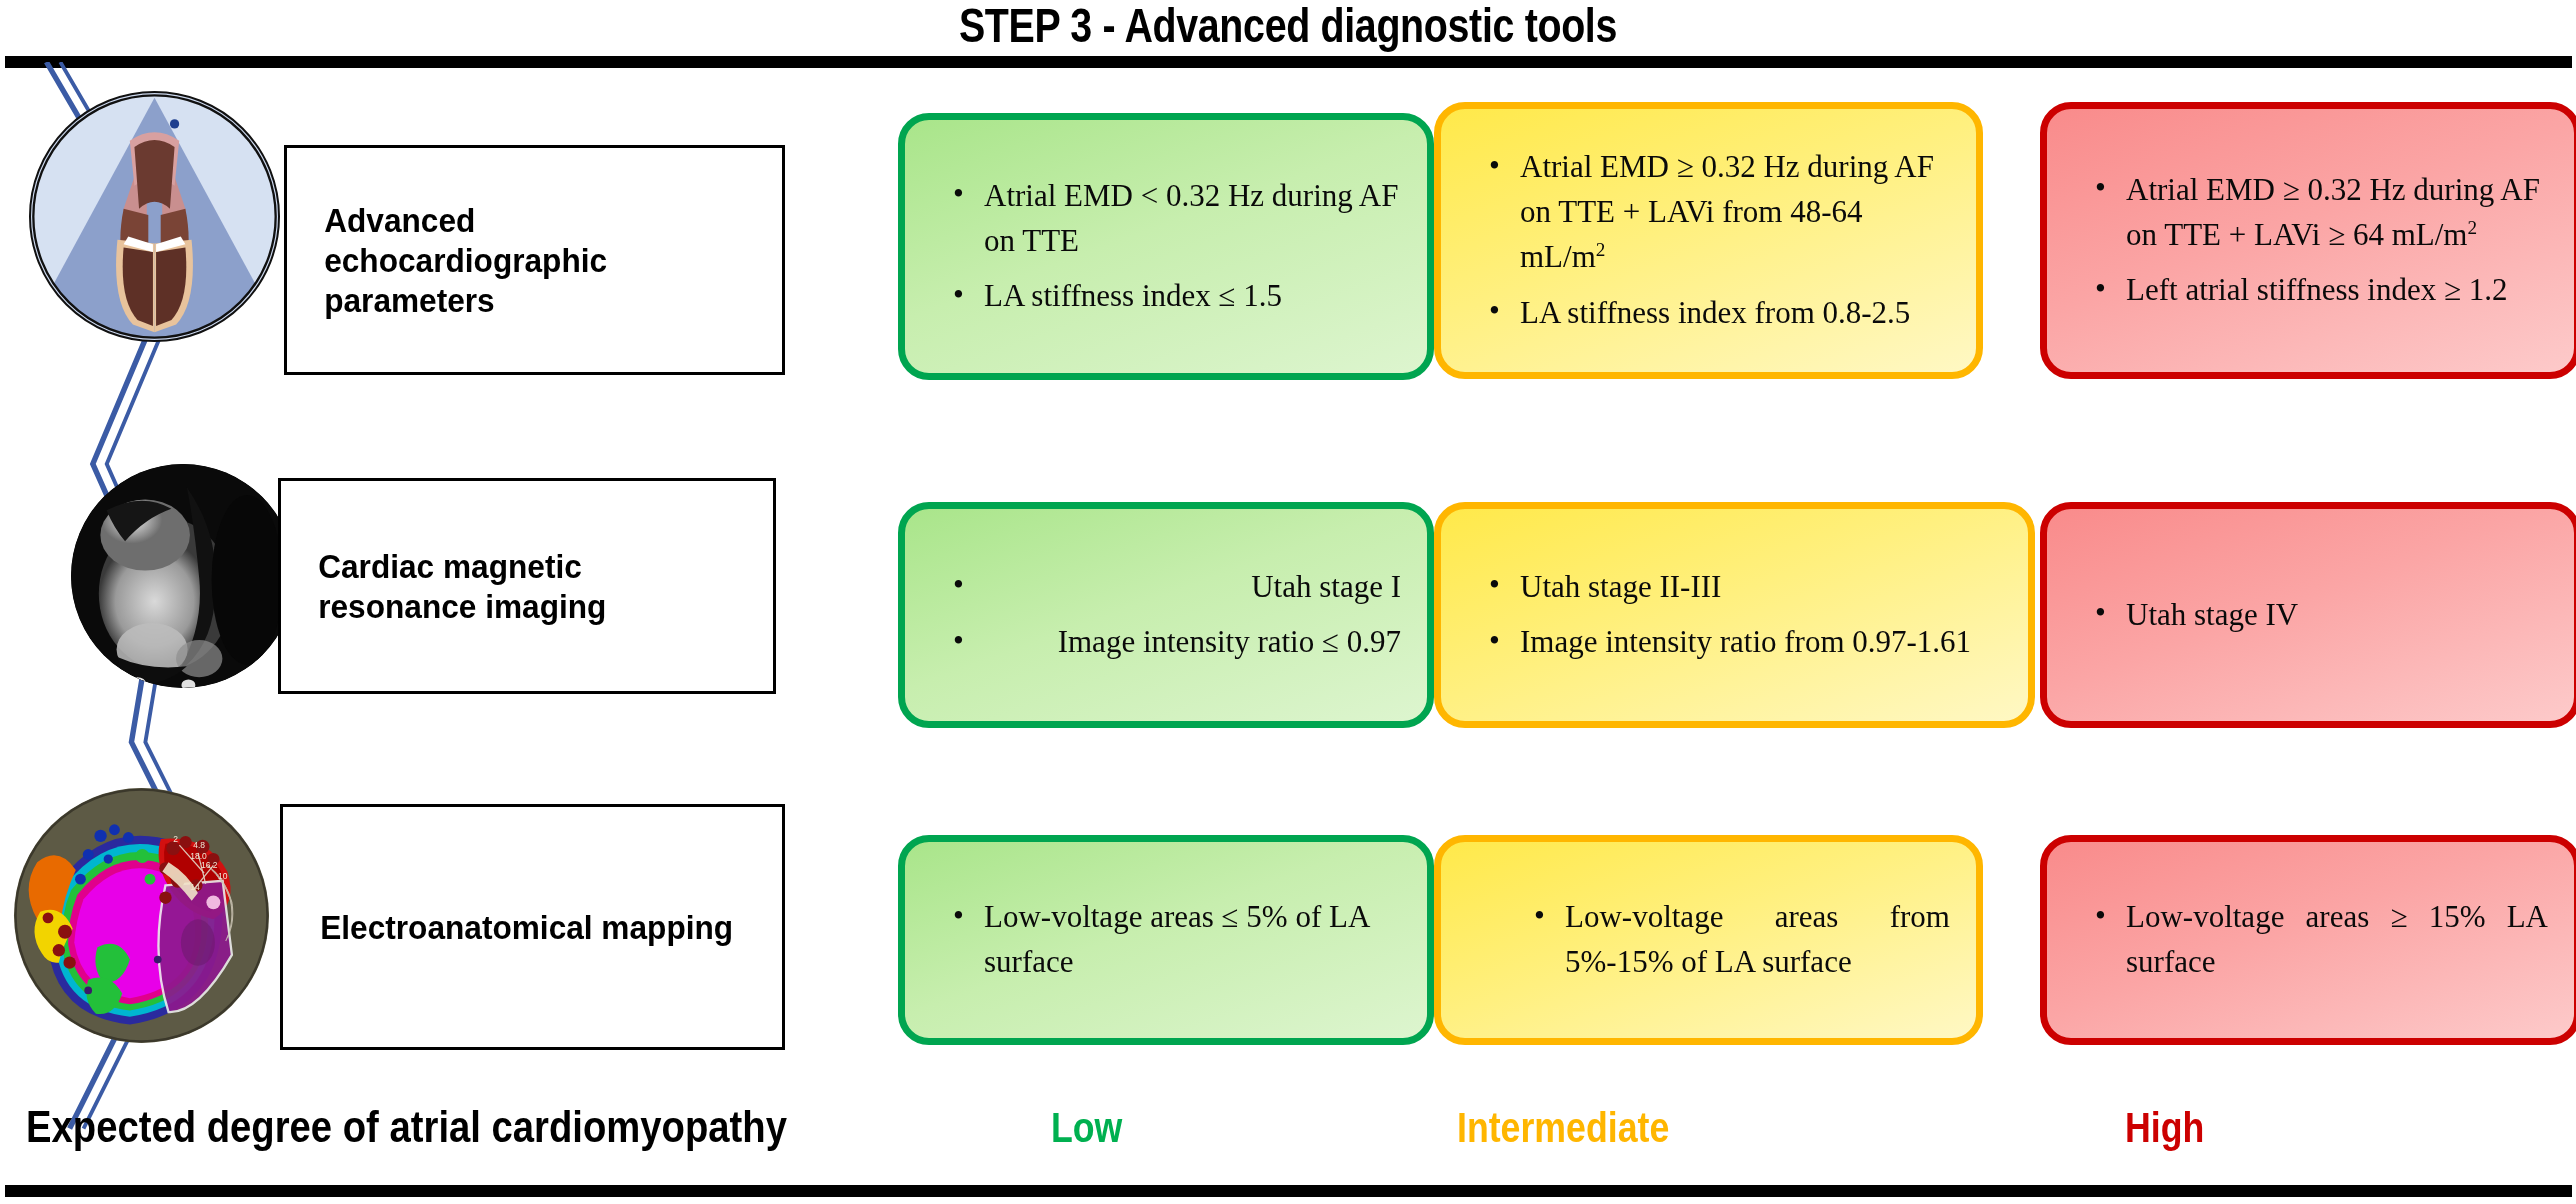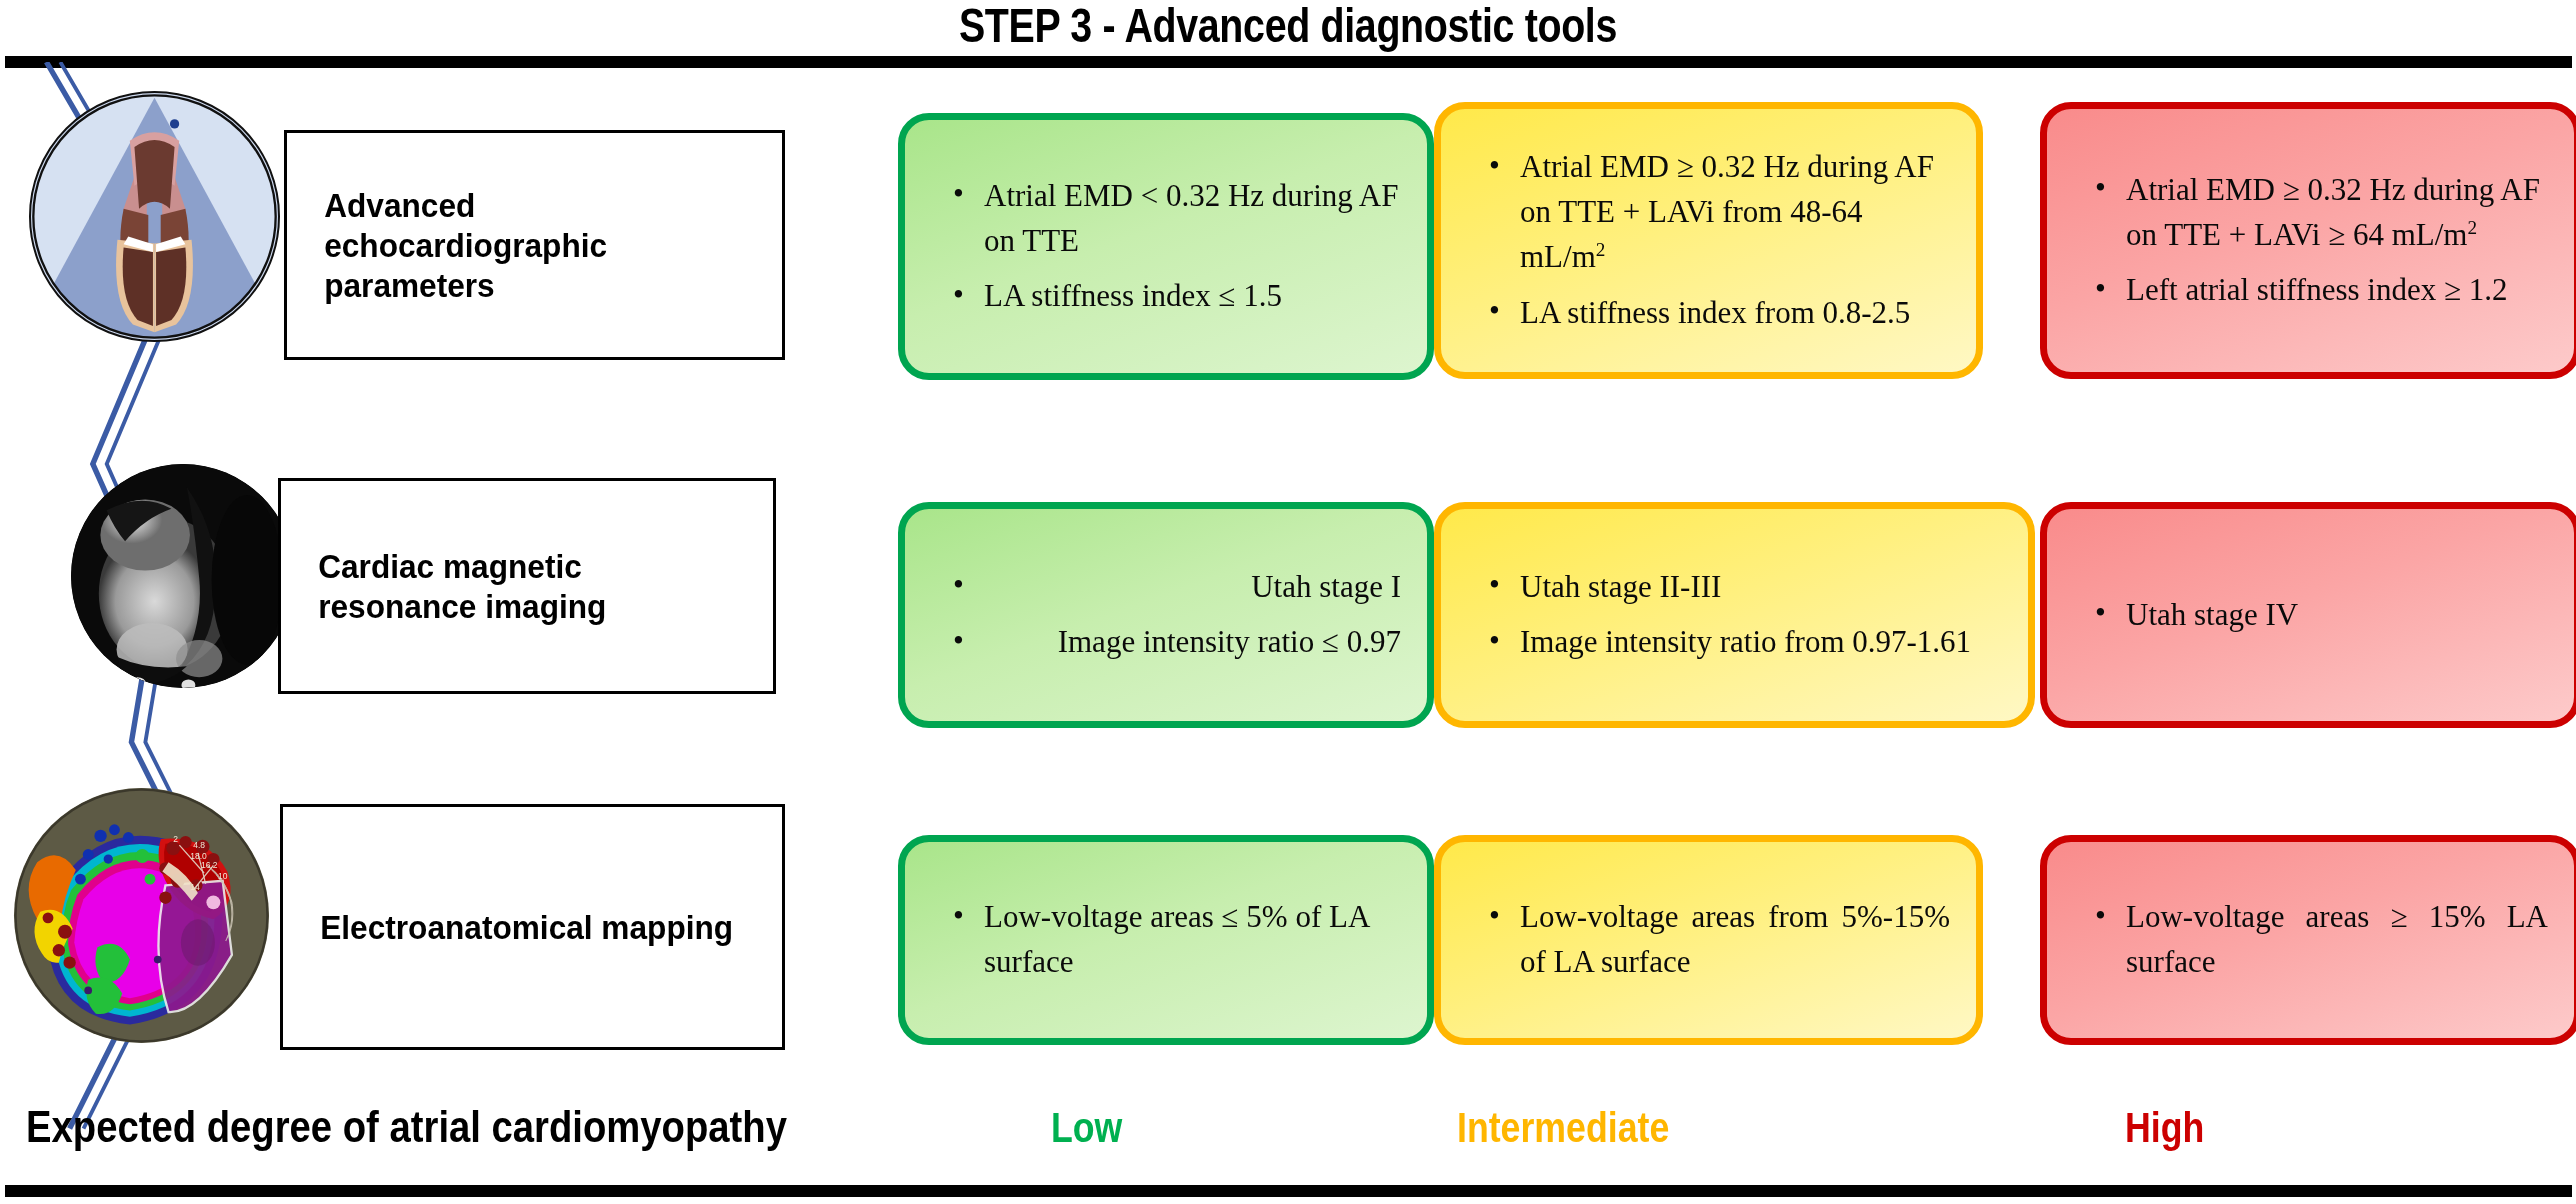--- a/index.html
+++ b/index.html
@@ -34,21 +34,21 @@
   
   .labelbox{
     position:absolute;background:#fff;border:3.1px solid #000;
     display:flex;align-items:center;
   }
   .labeltxt{
     font-family:"Liberation Sans Narrow","Liberation Sans",sans-serif;
     font-weight:bold;font-size:34px;color:#000;line-height:1.18;
     padding-left:40px; transform:scaleX(0.93); transform-origin:left center;
   }
-  #lab1{left:284px;top:130px;width:495px;height:224px;}
+  #lab1{left:284px;top:145px;width:495px;height:224px;}
   #lab2{left:278px;top:478px;width:492px;height:210px;}
   #lab3{left:280px;top:804px;width:499px;height:240px;}
 
   
   .cbox{
     position:absolute;border-radius:31px;
     box-sizing:border-box;
     display:flex;align-items:center;
   }
   .cbox ul{
@@ -77,21 +77,21 @@
   
   #g1{left:850px;top:113px;width:536px;height:267px;}
   #y1{left:1434px;top:102px;width:549px;height:277px;}
   #r1{left:2040px;top:102px;width:541px;height:277px;}
 
   #g2{left:850px;top:502px;width:536px;height:226px;text-align:right;}
   #y2{left:1434px;top:502px;width:601px;height:226px;}
   #r2{left:2040px;top:502px;width:541px;height:226px;}
 
   #g3{left:850px;top:835px;width:536px;height:210px;}
-  #y3{left:1434px;top:835px;width:549px;height:210px;}
+  #y3{left:1434px;top:835px;width:549px;height:210px;padding-left:45px;}
   #r3{left:2040px;top:835px;width:541px;height:210px;}
 
   
   .legend{
     position:absolute;
     font-family:"Liberation Sans Narrow","Liberation Sans",sans-serif;
     font-weight:bold;font-size:42px;
     transform:scaleX(0.85);transform-origin:left center;
   }
   #leg-title{left:26px;top:1101px;color:#000;font-size:45px;}

